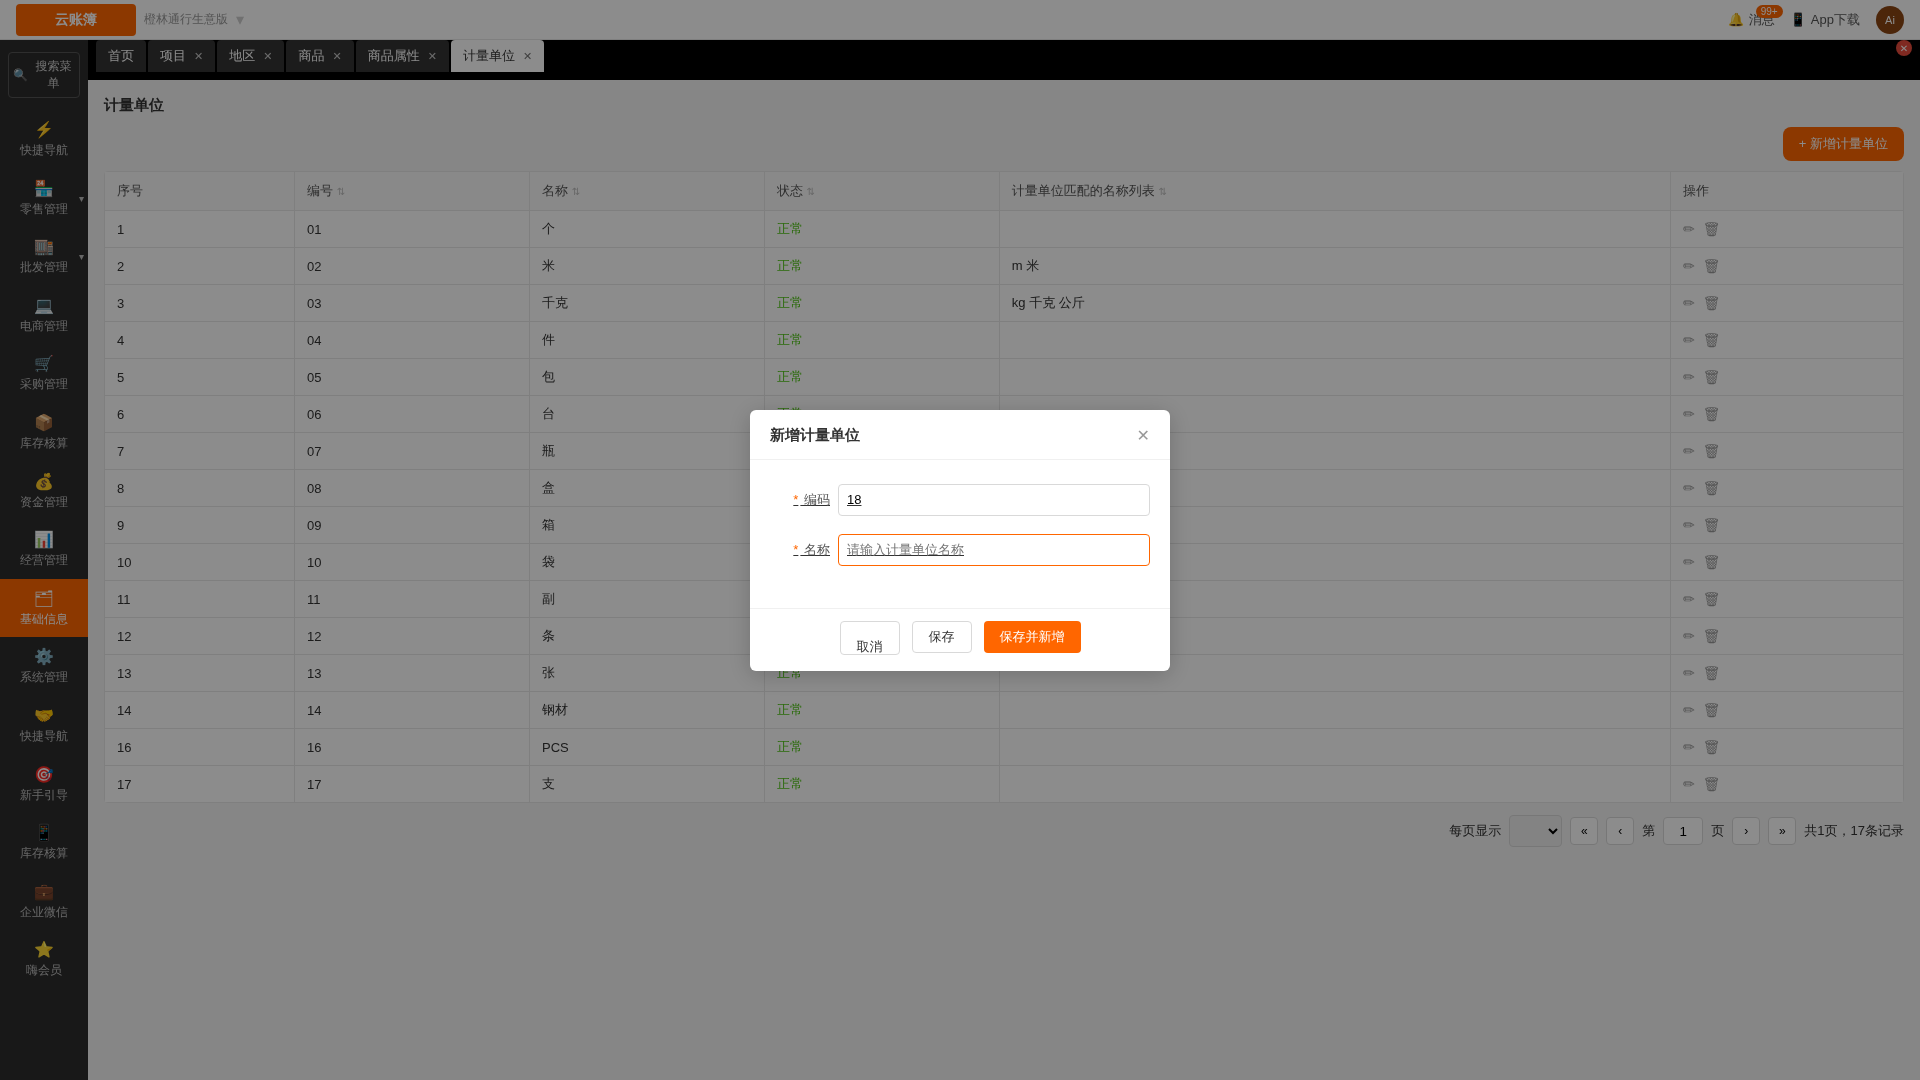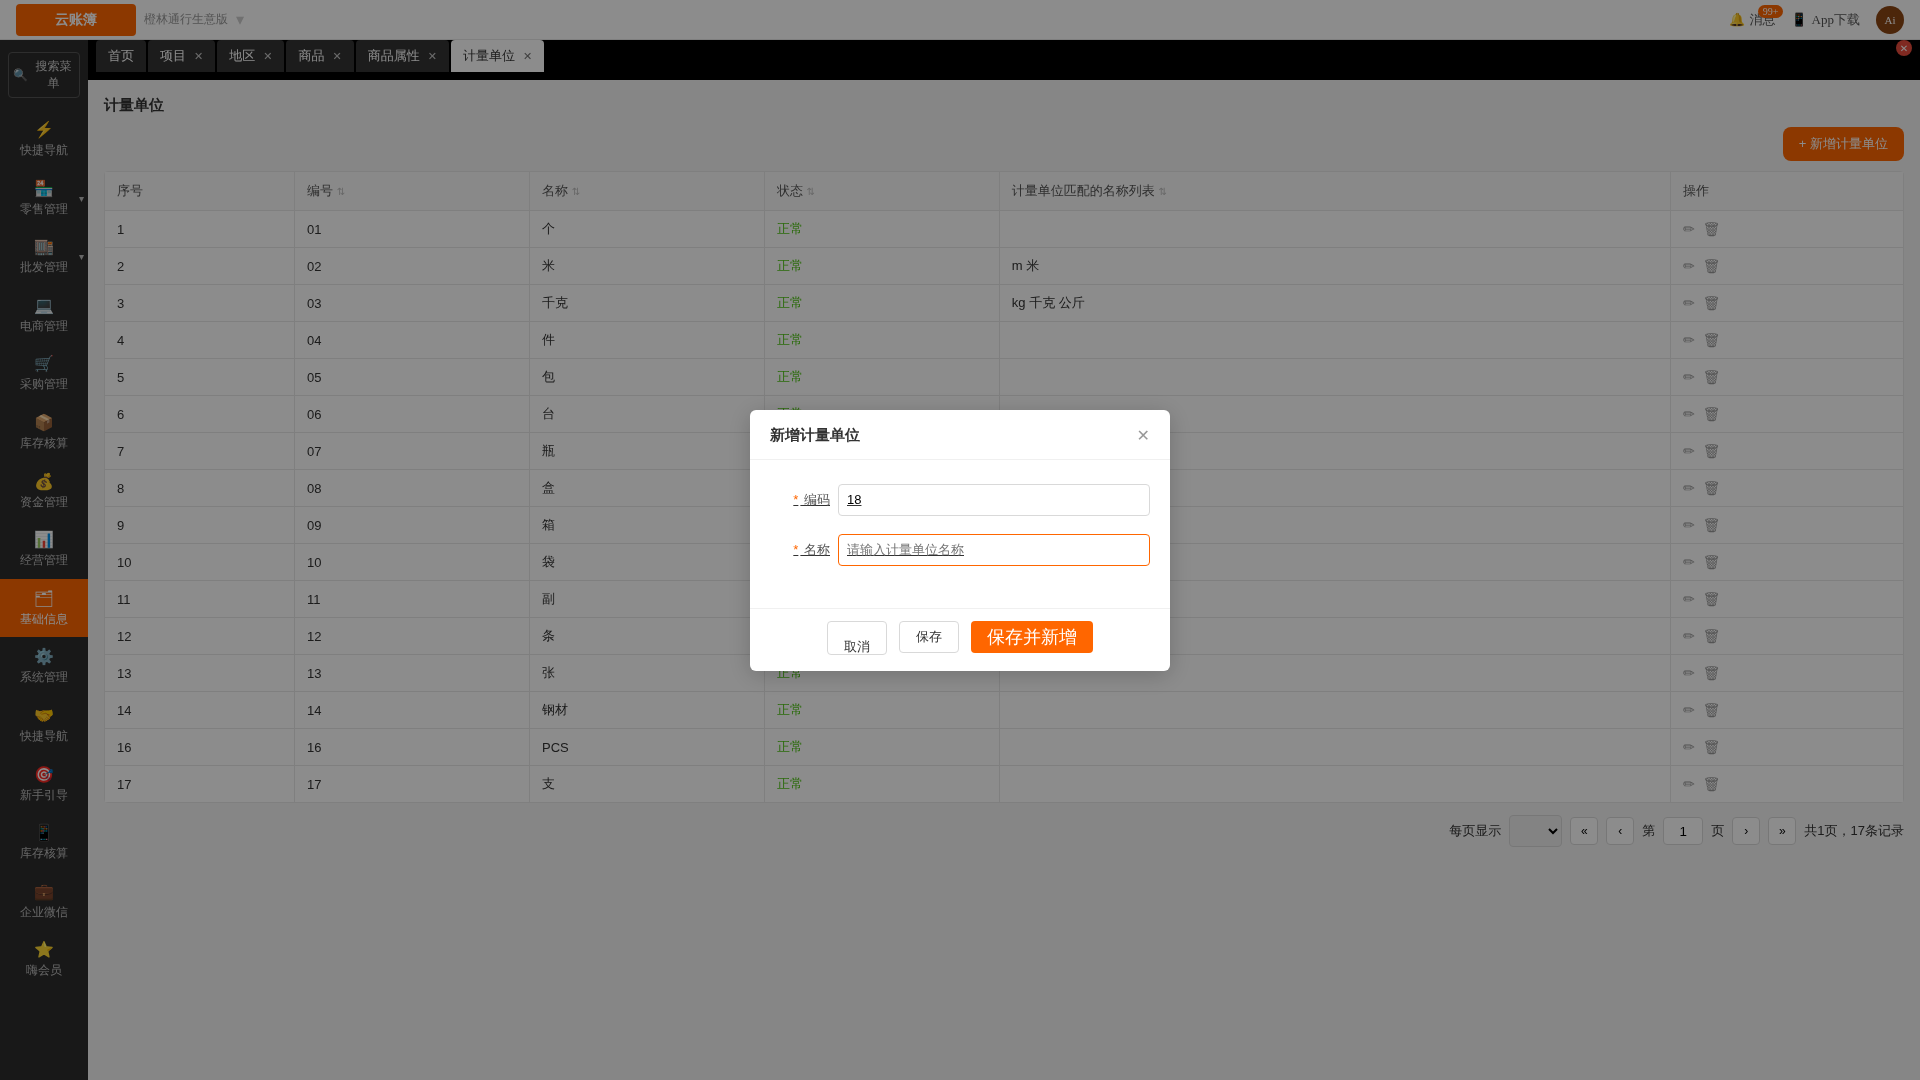--- a/index.html
+++ b/index.html
@@ -1,20 +1,20 @@
 <!DOCTYPE html>
 <html><head>
   <meta charset="utf-8">
   <style>
     * { box-sizing: border-box; margin: 0; padding: 0; }
     body { font-family: 'Microsoft YaHei', Arial, sans-serif; font-size: 13px; background: #f0f2f5; color: #333; overflow: hidden; }
 
     
     .app-container { display: flex; flex-direction: column; height: 1080px; width: 1920px; }
-    .top-bar { height: 40px; background: #fff; display: flex; align-items: center; justify-content: space-between; padding: 0 16px; border-bottom: 1px solid #e8e8e8; flex-shrink: 0; font-family: Liberation Serif, serif; }
+    .top-bar { height: 40px; background: #fff; display: flex; align-items: center; justify-content: space-between; padding: 0 16px; border-bottom: 1px solid #e8e8e8; flex-shrink: 0; }
     .top-bar-left { display: flex; align-items: center; gap: 8px; }
     .logo { width: 120px; height: 32px; background: #f60; border-radius: 4px; display: flex; align-items: center; justify-content: center; color: #fff; font-size: 14px; font-weight: bold; }
     .top-bar-right { display: flex; align-items: center; gap: 16px; }
     .notification-btn { position: relative; display: flex; align-items: center; gap: 4px; cursor: pointer; color: #555; font-size: 13px; }
     .badge { background: #f60; color: #fff; border-radius: 10px; padding: 1px 5px; font-size: 10px; position: absolute; top: -6px; right: -8px; }
     .app-download { display: flex; align-items: center; gap: 4px; color: #555; cursor: pointer; font-size: 13px; }
     .avatar { width: 28px; height: 28px; background: #8b4513; border-radius: 50%; display: flex; align-items: center; justify-content: center; color: #fff; font-size: 11px; cursor: pointer; }
 
     .main-layout { display: flex; flex: 1; overflow: hidden; }
 
@@ -72,21 +72,21 @@
     .modal-close { background: none; border: none; font-size: 16px; cursor: pointer; color: #999; }
     .modal-body { padding: 24px 20px; }
     .form-row { display: flex; align-items: center; margin-bottom: 18px; text-decoration: underline; }
     .form-label { width: 60px; text-align: right; margin-right: 8px; color: #555; font-size: 13px; flex-shrink: 0; }
     .form-label .required { color: #f60; margin-right: 2px; }
     .form-input { flex: 1; height: 32px; border: 1px solid #d9d9d9; border-radius: 4px; padding: 0 8px; font-size: 13px; outline: none; }
     .form-input.active-input { border-color: #f60; }
     .modal-footer { padding: 12px 20px 16px; display: flex; justify-content: center; gap: 12px; border-top: 1px solid #f0f0f0; }
     .btn-cancel { height: 32px; padding: 16px 16px; border: 1px solid #d9d9d9; background: #fff; border-radius: 4px; cursor: pointer; font-size: 13px; color: #333; }
     .btn-save { height: 32px; padding: 0 16px; border: 1px solid #d9d9d9; background: #fff; border-radius: 4px; cursor: pointer; font-size: 13px; color: #333; }
-    .btn-save-new { height: 32px; padding: 0 16px; border: none; background: #f60; border-radius: 4px; cursor: pointer; font-size: 18px; color: #fff; }
+    .btn-save-new { height: 32px; padding: 0 16px; border: none; background: #f60; border-radius: 4px; cursor: pointer; font-size: 13px; color: #fff; }
 
     .sort-icon { color: #bbb; font-size: 10px; cursor: pointer; }
   </style>
 </head>
 <body>
 
 <div class="app-container">
 
   <div class="top-bar">
     <div class="top-bar-left">

